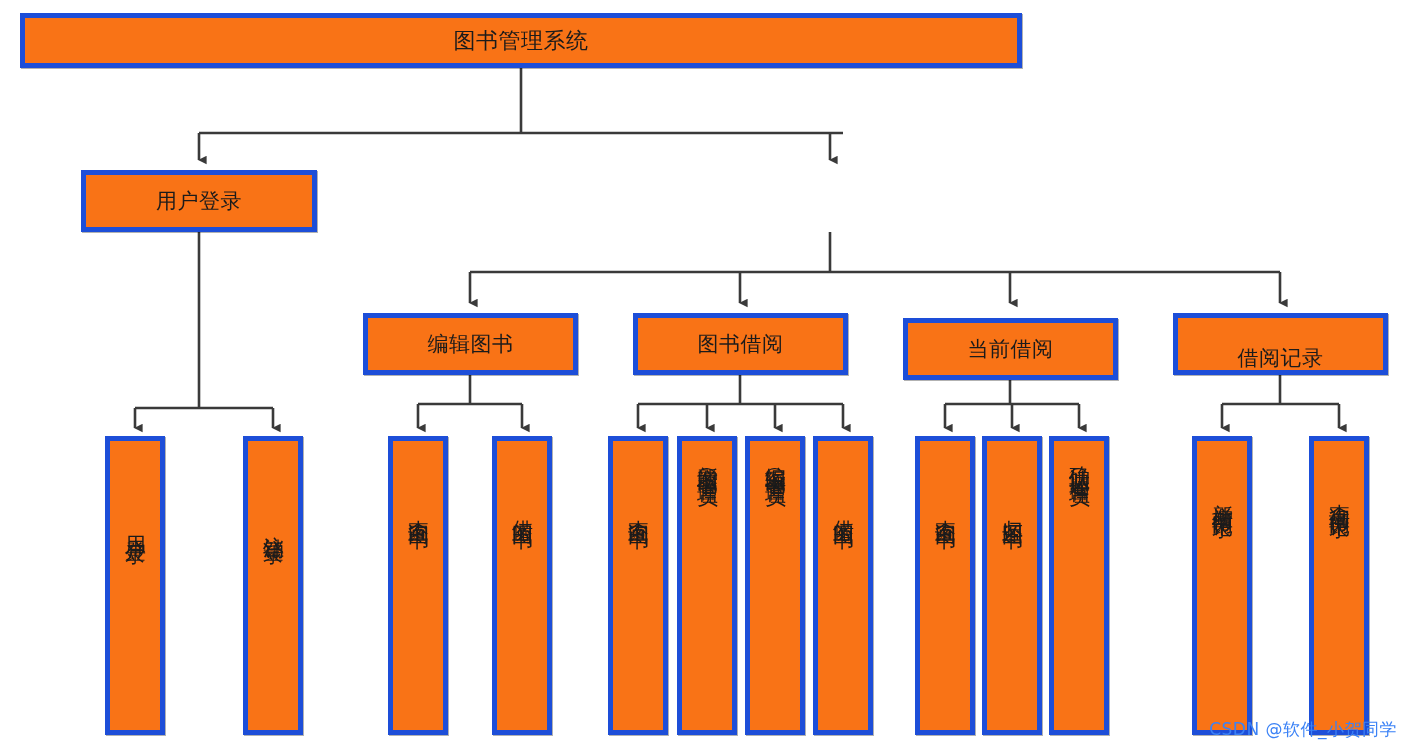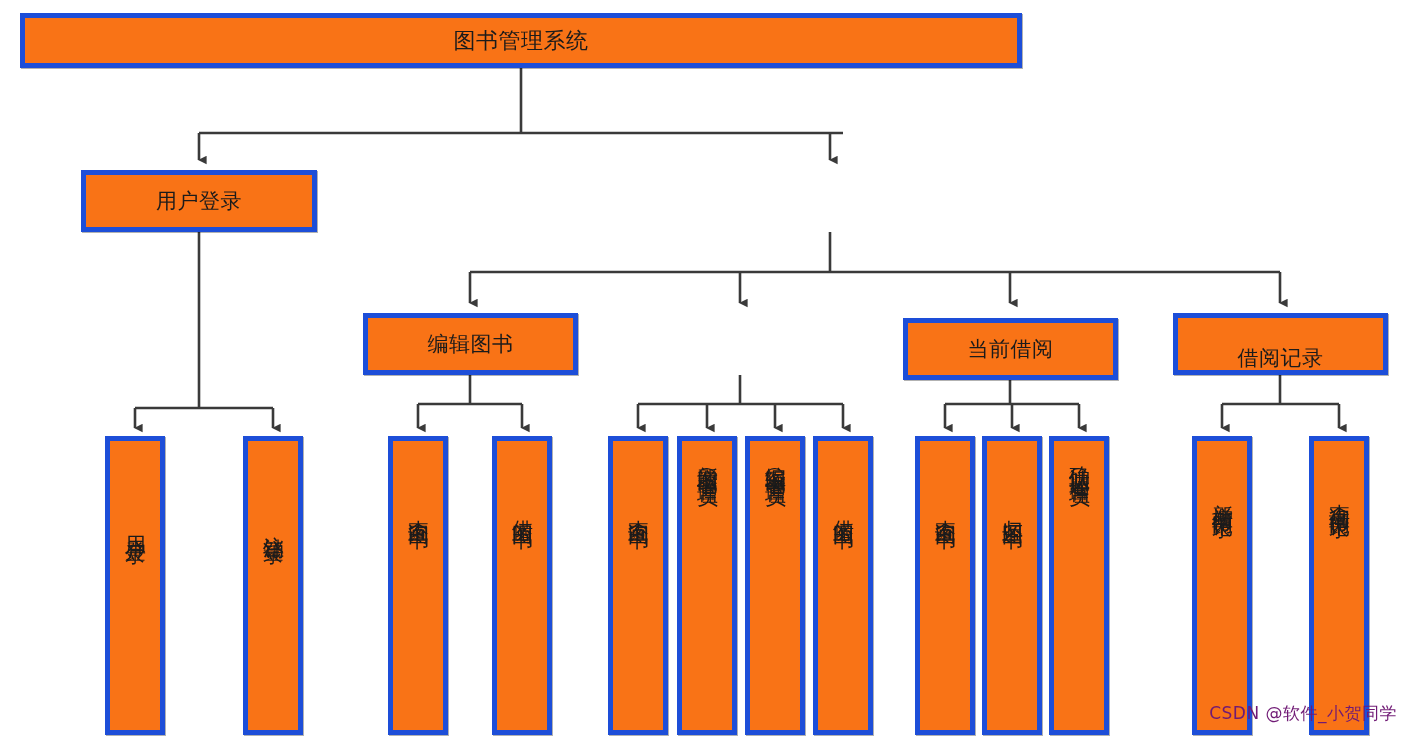--- a/index.html
+++ b/index.html
@@ -70,23 +70,23 @@
   }
   .node.vert.mid3 .vlabel {
     margin-top: 40px;
   }
   .node.vert.topal .vlabel {
     margin-top: 2px;
   }
   #watermark {
     position: absolute;
     right: 8px;
-    bottom: 22px;
+    bottom: 6px;
     font-size: 17px;
-    color: #701a75;
+    color: #3b82f6;
     letter-spacing: 0.5px;
     white-space: nowrap;
     user-select: none;
   }
 </style>
 </head>
 <body>
 
 <div id="diagram-root">
 
@@ -144,20 +144,23 @@
     <span>图书管理系统</span>
   </div>
 
   <div class="node horiz" style="left:81px; top:170px; width:236px; height:62px;">
     <span>用户登录</span>
   </div>
 
   <div class="node horiz" style="left:363px; top:313px; width:215px; height:62px;">
     <span>编辑图书</span>
   </div>
+  <div class="node horiz" style="left:633px; top:313px; width:215px; height:62px;">
+    <span>图书借阅</span>
+  </div>
   <div class="node horiz" style="left:903px; top:318px; width:215px; height:62px;">
     <span>当前借阅</span>
   </div>
   <div class="node horiz" style="left:1173px; top:313px; width:215px; height:62px;align-items:flex-end;">
     <span>借阅记录</span>
   </div>
 
   <div class="node vert mid" style="left:105px; top:436px; width:60px; height:299px;">
     <span class="vlabel">用户登录</span>
   </div>

